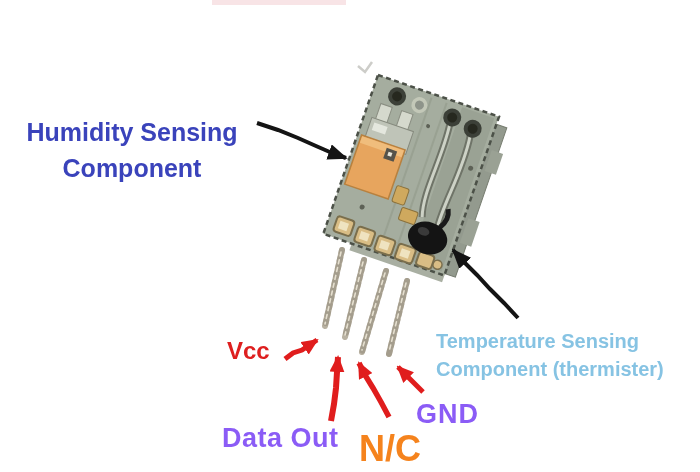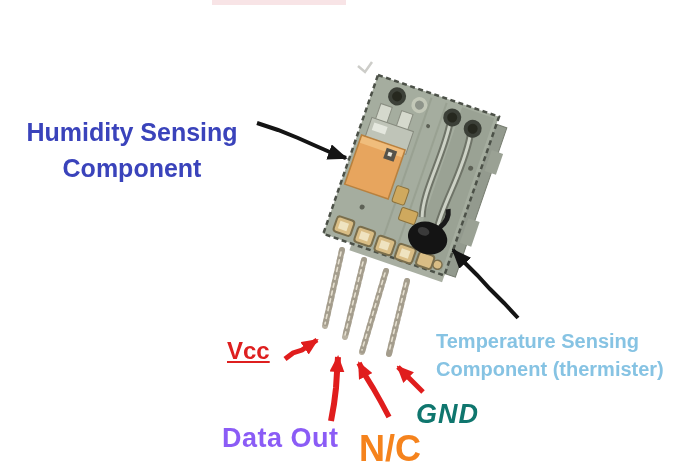--- a/index.html
+++ b/index.html
@@ -4,21 +4,21 @@
 <style>
   html,body{margin:0;padding:0;background:#fff;}
   #canvas{
     position:relative;width:700px;height:472px;background:#ffffff;
     overflow:hidden;font-family:"Liberation Sans",sans-serif;
   }
   #scene-svg{position:absolute;left:0;top:0;}
   .label{position:absolute;font-weight:700;white-space:nowrap;}
   .label-humidity{left:6px;top:114px;width:252px;font-size:25px;line-height:36px;text-align:center;white-space:normal;}
   .label-temperature{left:436px;top:327px;font-size:20px;line-height:28px;}
-  .label-vcc{left:227px;top:337px;font-size:24px;text-decoration:underline;}
+  .label-vcc{left:227px;top:337px;font-size:24px;}
   .label-dataout{left:222px;top:423px;font-size:27px;letter-spacing:.5px;}
   .label-nc{left:359px;top:428px;font-size:36px;}
   .label-gnd{left:416px;top:399px;font-size:27px;letter-spacing:1px;}
   .artifact-strip{position:absolute;left:212px;top:0;width:134px;height:5px;background:#f8e4e6;}
 </style>
 </head>
 <body>
 
 <div id="canvas">
 
@@ -149,15 +149,15 @@
     <div>Humidity Sensing</div>
     <div>Component</div>
   </div>
 
   <div class="label label-vcc" style="color: rgb(222, 31, 31);">Vcc</div>
 
   <div class="label label-dataout" style="color: #8b5cf6;">Data Out</div>
 
   <div class="label label-nc" style="color: rgb(245, 131, 29);">N/C</div>
 
-  <div class="label label-gnd" style="color: #0f766e; font-style: italic;">GND</div>
+  <div class="label label-gnd" style="color: #8b5cf6;">GND</div>
 
 </div>
 
 </body></html>

